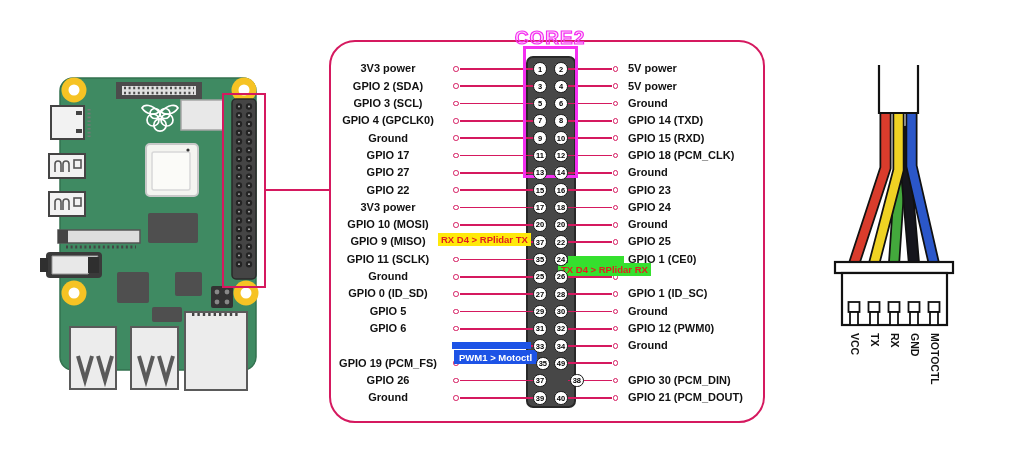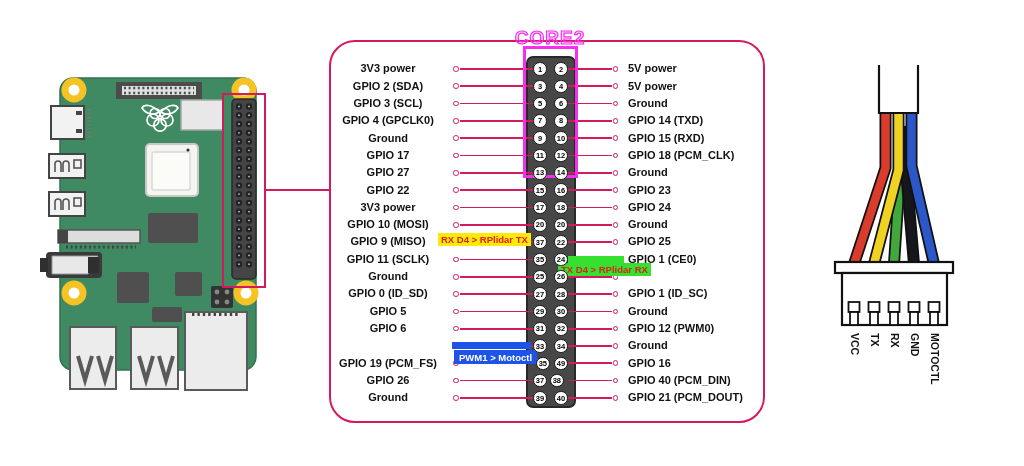--- a/index.html
+++ b/index.html
@@ -336,31 +336,30 @@
         <div class="plabel right">Ground</div>
       </div>
       <div class="pin-row" style="top: 354.695px;">
         <div class="plabel left">GPIO 19 (PCM_FS)</div>
         <span class="ldot" style="left:123px"></span>
         <span class="lline" style="left:130px;width:74px"></span>
         <span class="pin" style="left:206px">35</span>
         <span class="pin" style="left:224.2px">49</span>
         <span class="lline" style="left:238px;width:44px"></span>
         <span class="ldot" style="left:282.5px"></span>
-        <div class="plabel right">GPIO 16</div>
       </div>
       <div class="pin-row" style="top: 372.01px;">
         <div class="plabel left">GPIO 26</div>
         <span class="ldot" style="left:123px"></span>
         <span class="lline" style="left:130px;width:74px"></span>
         <span class="pin" style="left:203.2px">37</span>
-        <span class="pin" style="left:220px">38</span>
-        <span class="lline" style="left:238px;width:44px"></span>
-        <span class="ldot" style="left:282.5px"></span>
-        <div class="plabel right">GPIO 40 (PCM_DIN)</div>
+        <span class="pin" style="left:240px">38</span>
+        <span class="lline" style="left:238px;width:44px"></span>
+        <span class="ldot" style="left:282.5px"></span>
+        <div class="plabel right">GPIO 30 (PCM_DIN)</div>
       </div>
       <div class="pin-row" style="top: 389.325px;">
         <div class="plabel left">Ground</div>
         <span class="ldot" style="left:123px"></span>
         <span class="lline" style="left:130px;width:74px"></span>
         <span class="pin" style="left:203.2px">39</span>
         <span class="pin" style="left:224.2px">40</span>
         <span class="lline" style="left:238px;width:44px"></span>
         <span class="ldot" style="left:282.5px"></span>
         <div class="plabel right">GPIO 21 (PCM_DOUT)</div>

